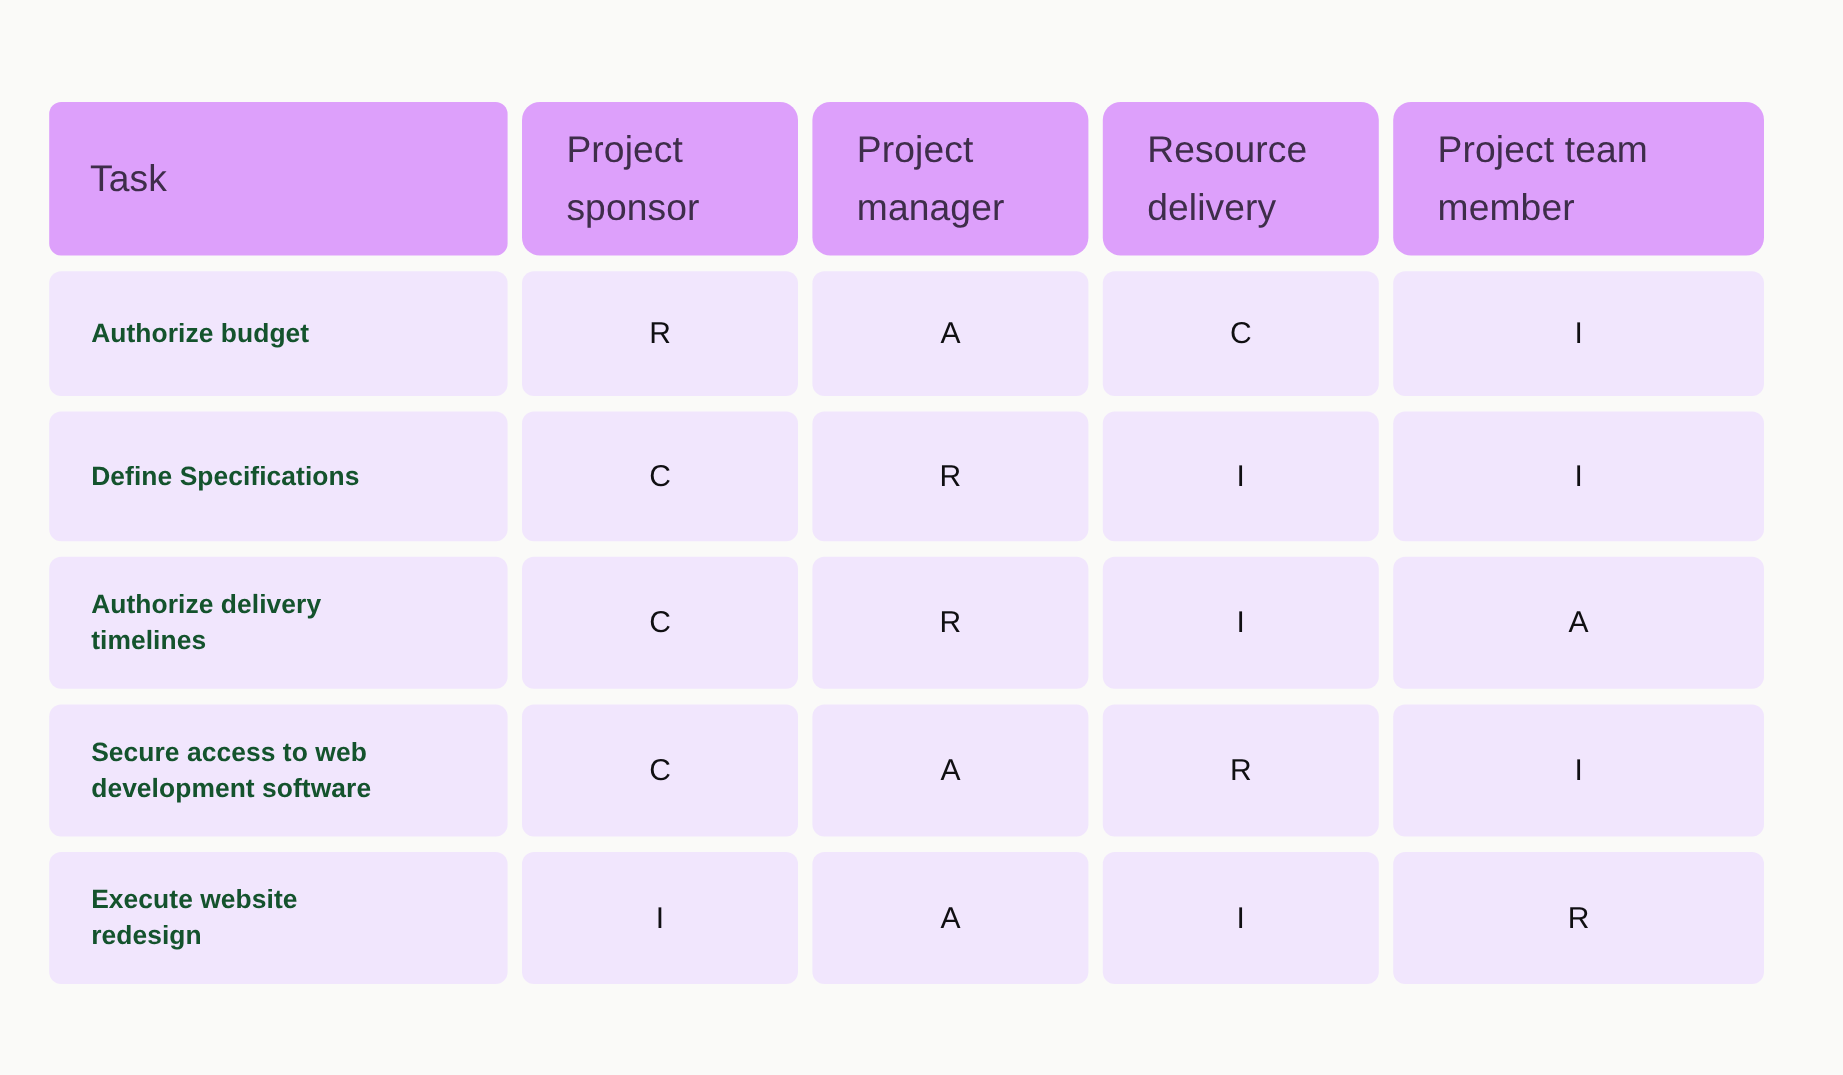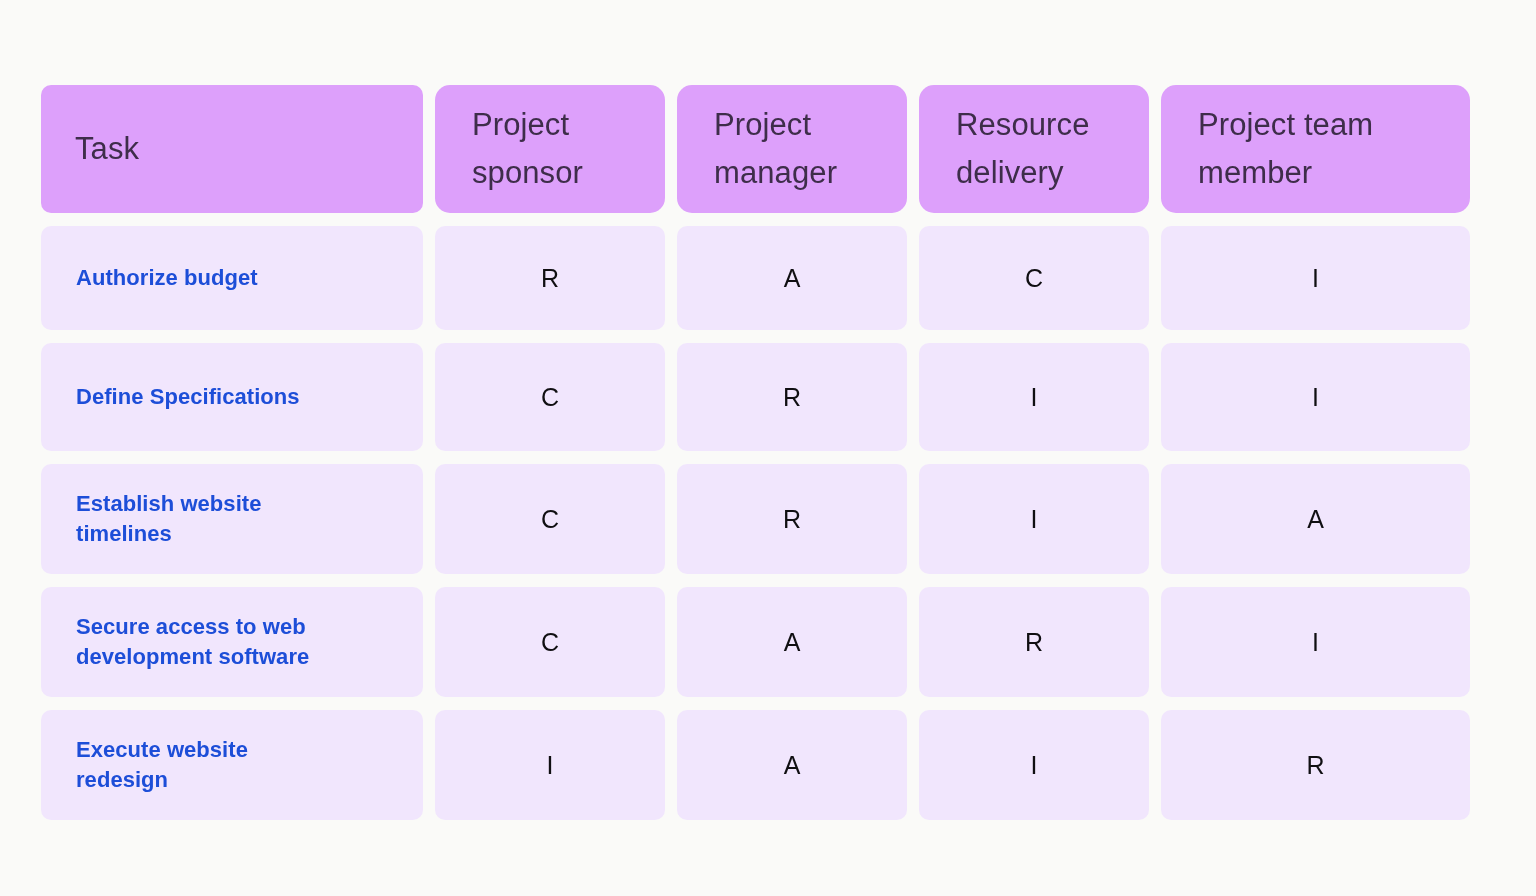--- a/index.html
+++ b/index.html
@@ -83,21 +83,21 @@
   .body-row.r2 .bcell { height: 108px; }
   .body-row.r3 .bcell { height: 110px; }
   .body-row.r4 .bcell { height: 110px; }
   .body-row.r5 .bcell { height: 110px; }
 
   .bcell.task {
     padding-left: 35px;
     padding-right: 16px;
   }
   .bcell.task .ttext {
-    color: #1d4ed8;
+    color: #14532d;
     font-size: 22px;
     font-weight: 700;
     line-height: 1.36;
     white-space: pre-line;
     letter-spacing: 0.05px;
   }
 
   .bcell.mark {
     justify-content: center;
   }
@@ -167,21 +167,21 @@
       <div class="bcell mark cell-role">
         <span class="mtext">I</span>
       </div>
       <div class="bcell mark cell-role wide">
         <span class="mtext">I</span>
       </div>
     </div>
 
     <div class="row body-row r3">
       <div class="bcell task cell-task">
-        <span class="ttext">Establish website
+        <span class="ttext">Authorize delivery
 timelines</span>
       </div>
       <div class="bcell mark cell-role">
         <span class="mtext">C</span>
       </div>
       <div class="bcell mark cell-role">
         <span class="mtext">R</span>
       </div>
       <div class="bcell mark cell-role">
         <span class="mtext">I</span>

